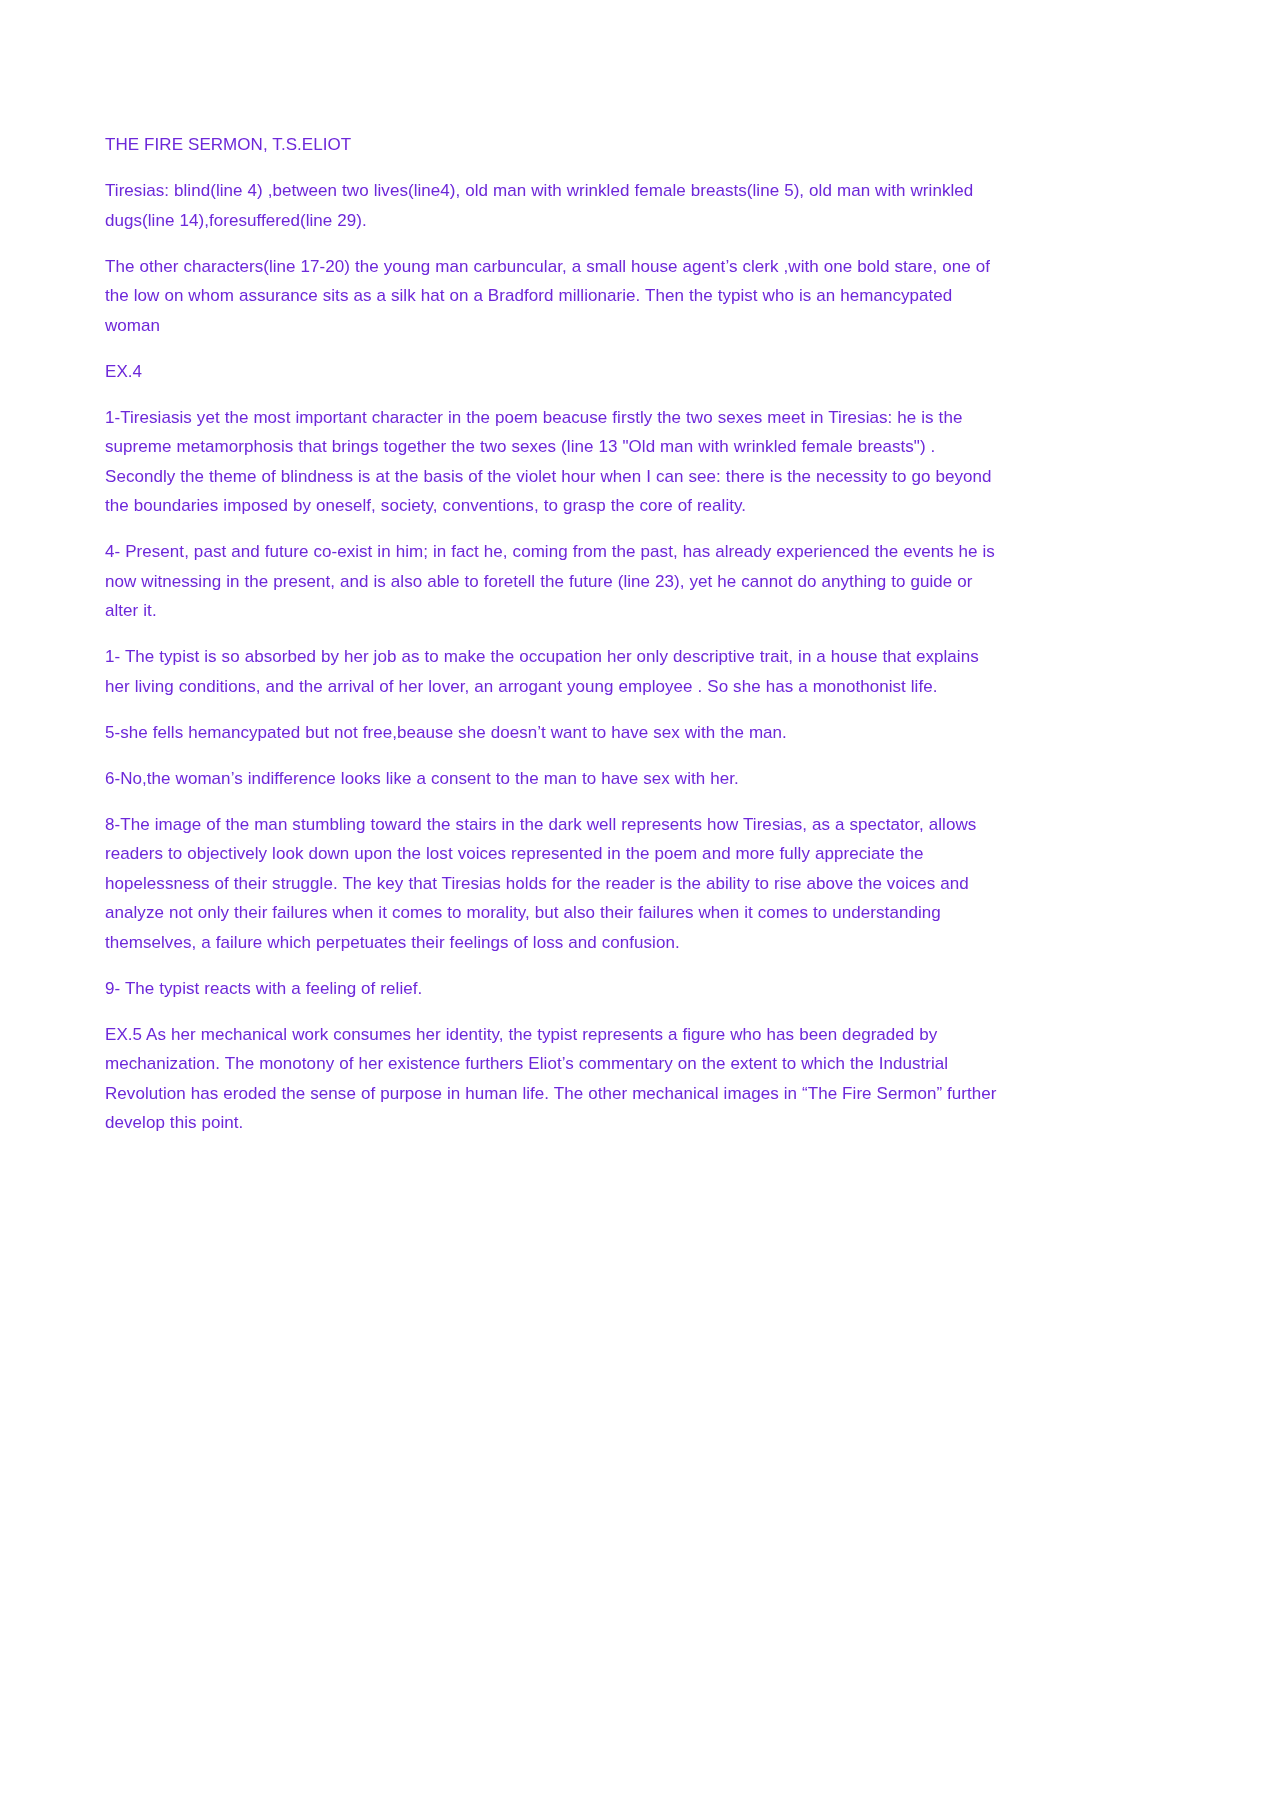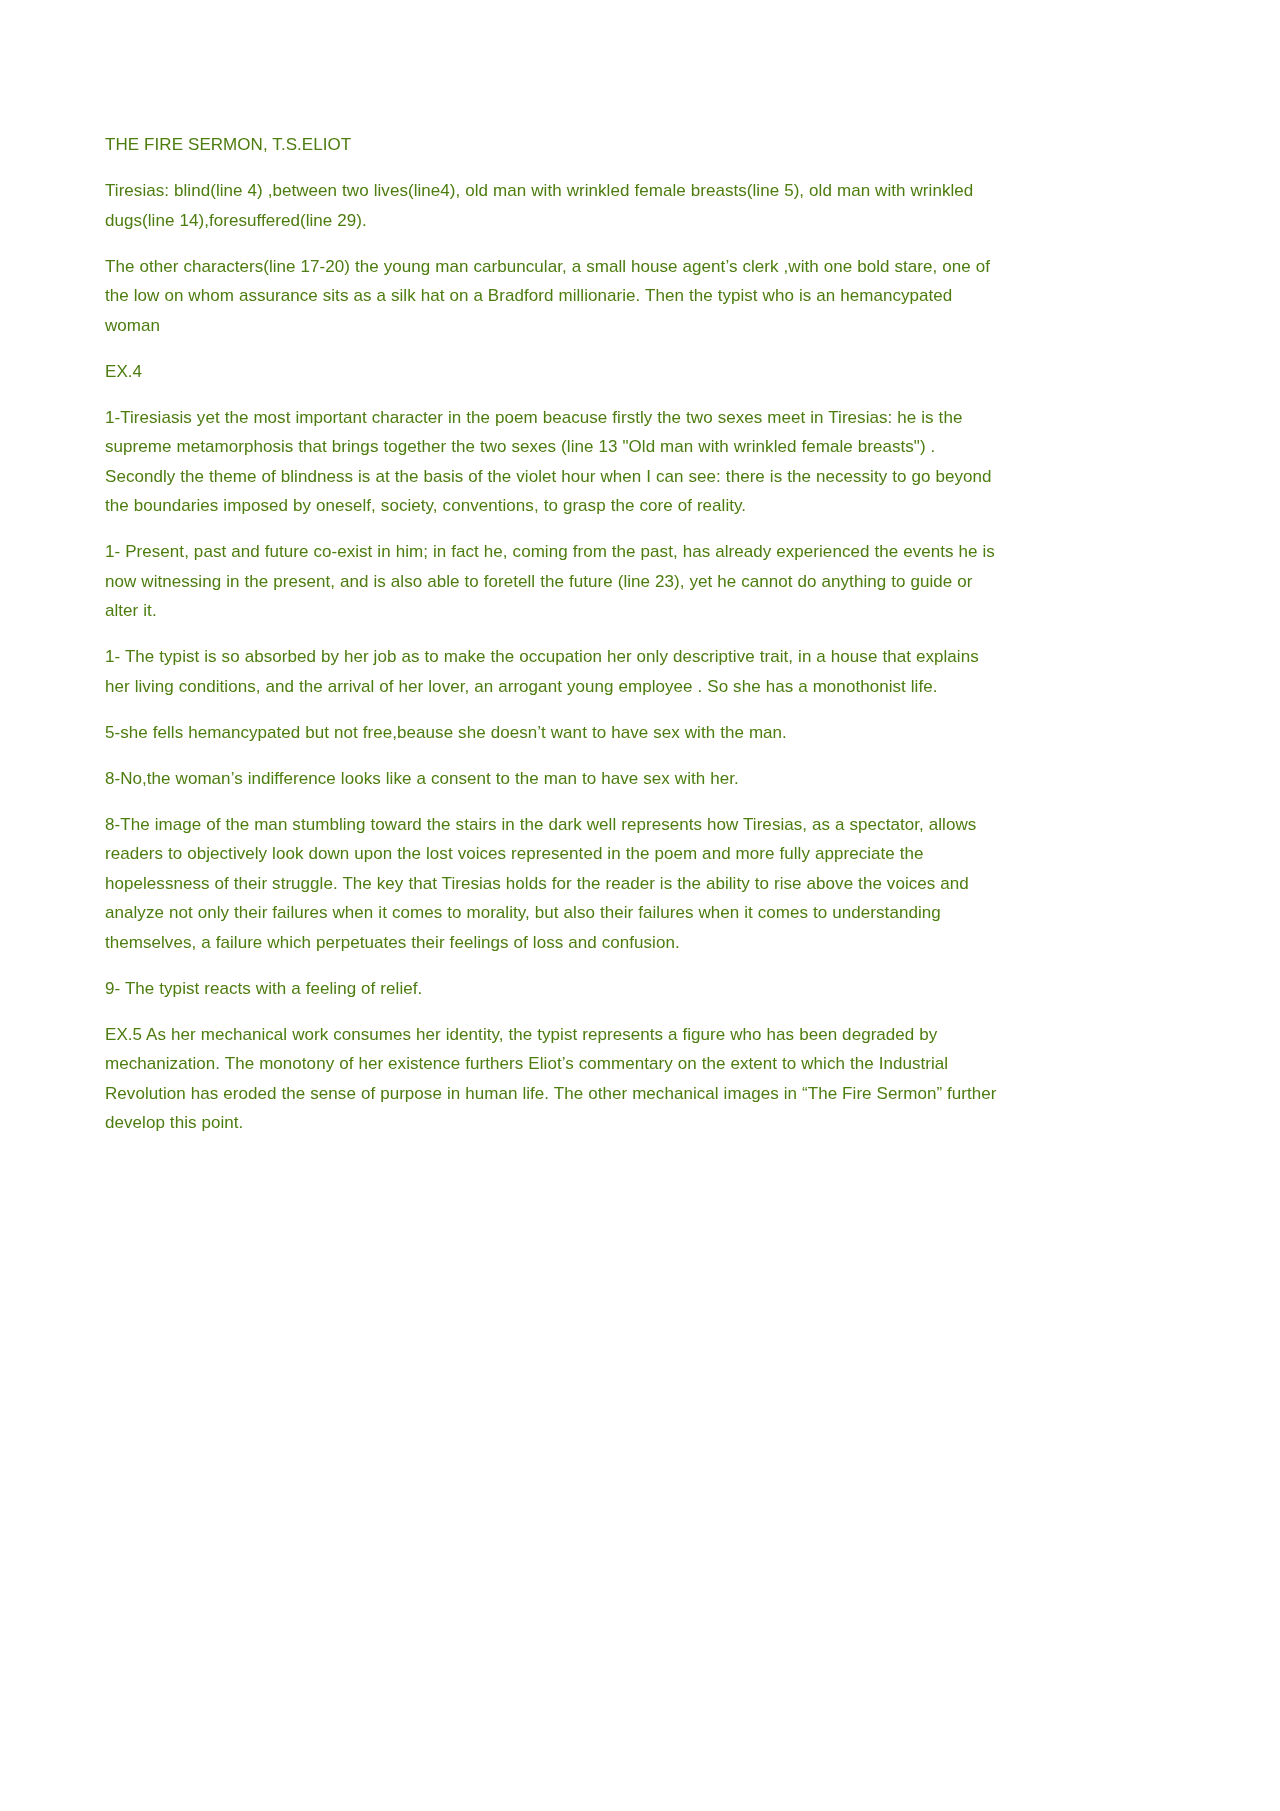--- a/index.html
+++ b/index.html
@@ -8,21 +8,21 @@
       width: 1280px;
       height: 1811px;
       background: #ffffff;
       overflow: hidden;
     }
     .page {
       width: 1280px;
       height: 1811px;
       padding: 130px 105px 0 105px;
       font-family: "Liberation Sans", sans-serif;
-      color: #4d7c0f;
+      color: #6d28d9;
       background: #ffffff;
       border-radius: 32px;
     }
     .block {
       width: 893px;
       font-size: 17px;
       line-height: 29.5px;
       margin: 0 0 16.5px 0;
       letter-spacing: 0.05px;
       word-spacing: 0.2px;
@@ -31,20 +31,20 @@
   </style>
 </head>
 <body>
 
 <main class="page">
   <p class="block">THE FIRE SERMON, T.S.ELIOT</p>
   <p class="block">Tiresias: blind(line 4) ,between two lives(line4), old man with wrinkled female breasts(line 5), old man with wrinkled dugs(line 14),foresuffered(line 29).</p>
   <p class="block">The other characters(line 17-20) the young man carbuncular, a small house agent’s clerk ,with one bold stare, one of the low on whom assurance sits as a silk hat on a Bradford millionarie. Then the typist who is an hemancypated woman</p>
   <p class="block">EX.4</p>
   <p class="block">1-Tiresiasis yet the most important character in the poem beacuse firstly the two sexes meet in Tiresias: he is the supreme metamorphosis that brings together the two sexes (line 13 "Old man with wrinkled female breasts") . Secondly the theme of blindness is at the basis of the violet hour when I can see: there is the necessity to go beyond the boundaries imposed by oneself, society, conventions, to grasp the core of reality.</p>
-  <p class="block">1- Present, past and future co-exist in him; in fact he, coming from the past, has already experienced the events he is now witnessing in the present, and is also able to foretell the future (line 23), yet he cannot do anything to guide or alter it.</p>
+  <p class="block">4- Present, past and future co-exist in him; in fact he, coming from the past, has already experienced the events he is now witnessing in the present, and is also able to foretell the future (line 23), yet he cannot do anything to guide or alter it.</p>
   <p class="block">1- The typist is so absorbed by her job as to make the occupation her only descriptive trait, in a house that explains her living conditions, and the arrival of her lover, an arrogant young employee . So she has a monothonist life.</p>
   <p class="block">5-she fells hemancypated but not free,beause she doesn’t want to have sex with the man.</p>
-  <p class="block">8-No,the woman’s indifference looks like a consent to the man to have sex with her.</p>
+  <p class="block">6-No,the woman’s indifference looks like a consent to the man to have sex with her.</p>
   <p class="block">8-The image of the man stumbling toward the stairs in the dark well represents how Tiresias, as a spectator, allows readers to objectively look down upon the lost voices represented in the poem and more fully appreciate the hopelessness of their struggle. The key that Tiresias holds for the reader is the ability to rise above the voices and analyze not only their failures when it comes to morality, but also their failures when it comes to understanding themselves, a failure which perpetuates their feelings of loss and confusion.</p>
   <p class="block">9- The typist reacts with a feeling of relief.</p>
   <p class="block">EX.5 As her mechanical work consumes her identity, the typist represents a figure who has been degraded by mechanization. The monotony of her existence furthers Eliot’s commentary on the extent to which the Industrial Revolution has eroded the sense of purpose in human life. The other mechanical images in “The Fire Sermon” further develop this point.</p>
 </main>
 
 </body></html>

